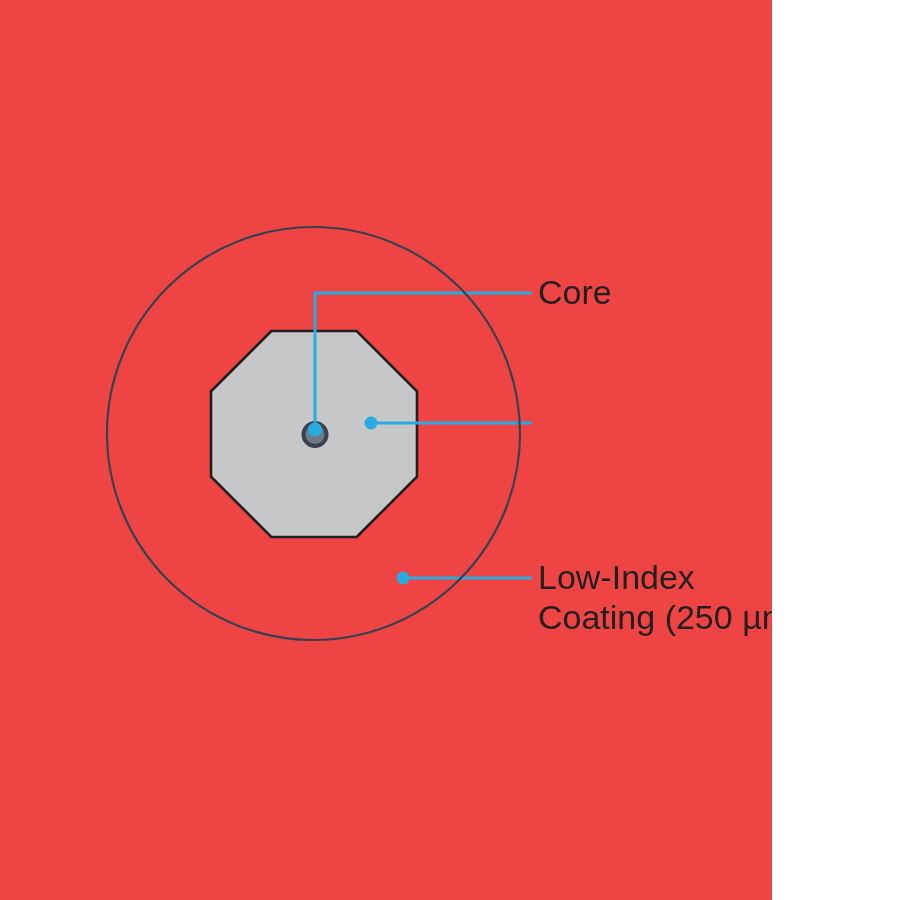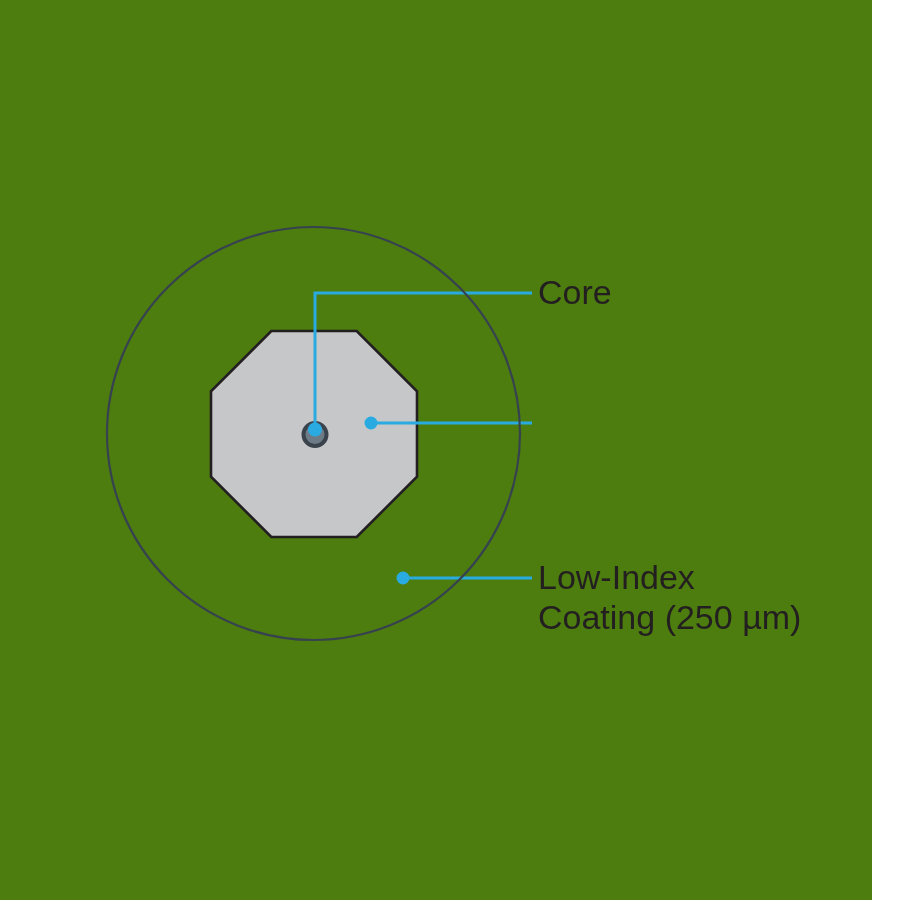--- a/index.html
+++ b/index.html
@@ -2,23 +2,23 @@
 <html style="--accent: #29abe2; --circle-stroke: #36424f; --octagon-fill: #c5c7c9; --octagon-stroke: #231f20; --core-fill: #6d7b87; --core-stroke: #3a434c; --text: #231f20;"><head>
 <meta charset="utf-8">
 <style>
   html, body {
     margin: 0;
     padding: 0;
     background: #ffffff;
   }
   .stage {
     position: relative;
-    width: 872px;
+    width: 772px;
     height: 900px;
-    background: #4d7c0f;
+    background: #ef4444;
     overflow: hidden;
     font-family: "Liberation Sans", sans-serif;
   }
   .stage svg {
     position: absolute;
     left: 0;
     top: 0;
   }
   .coating {
     fill: none;

